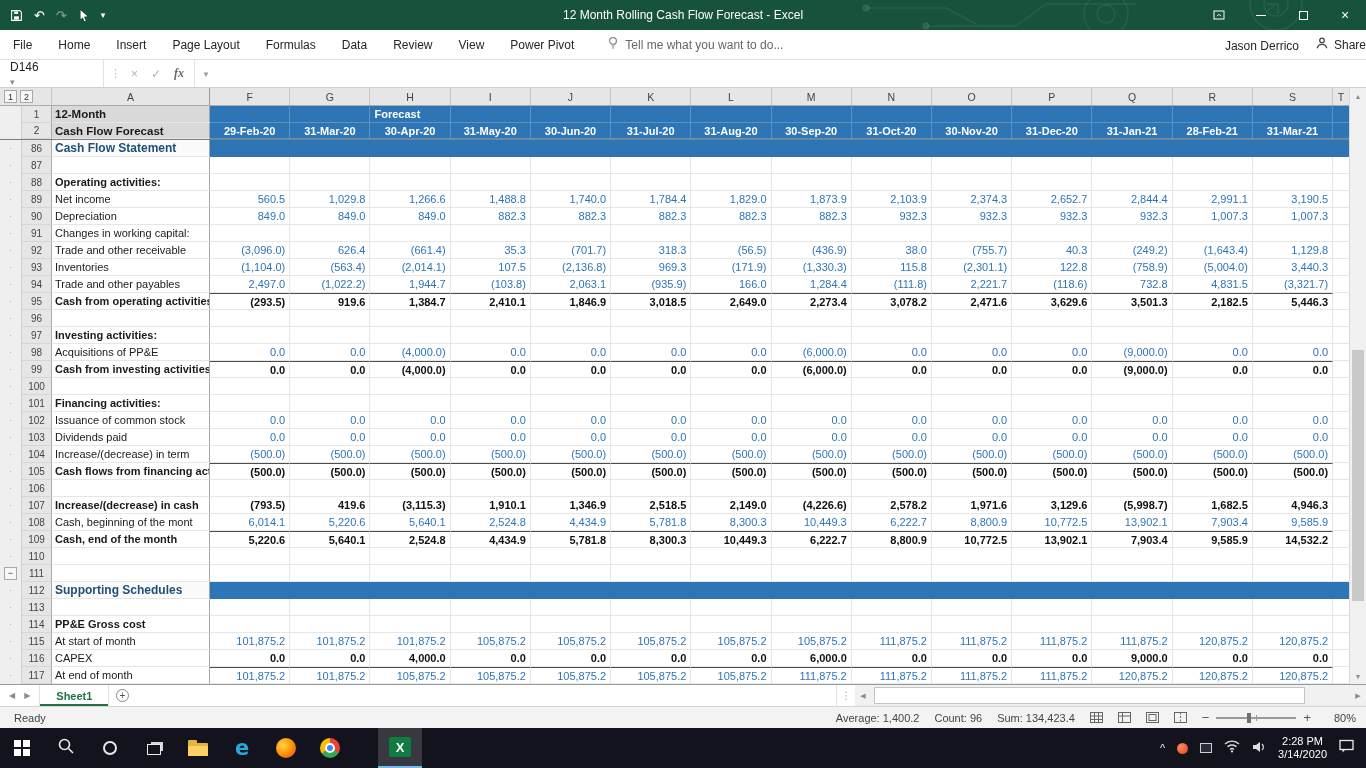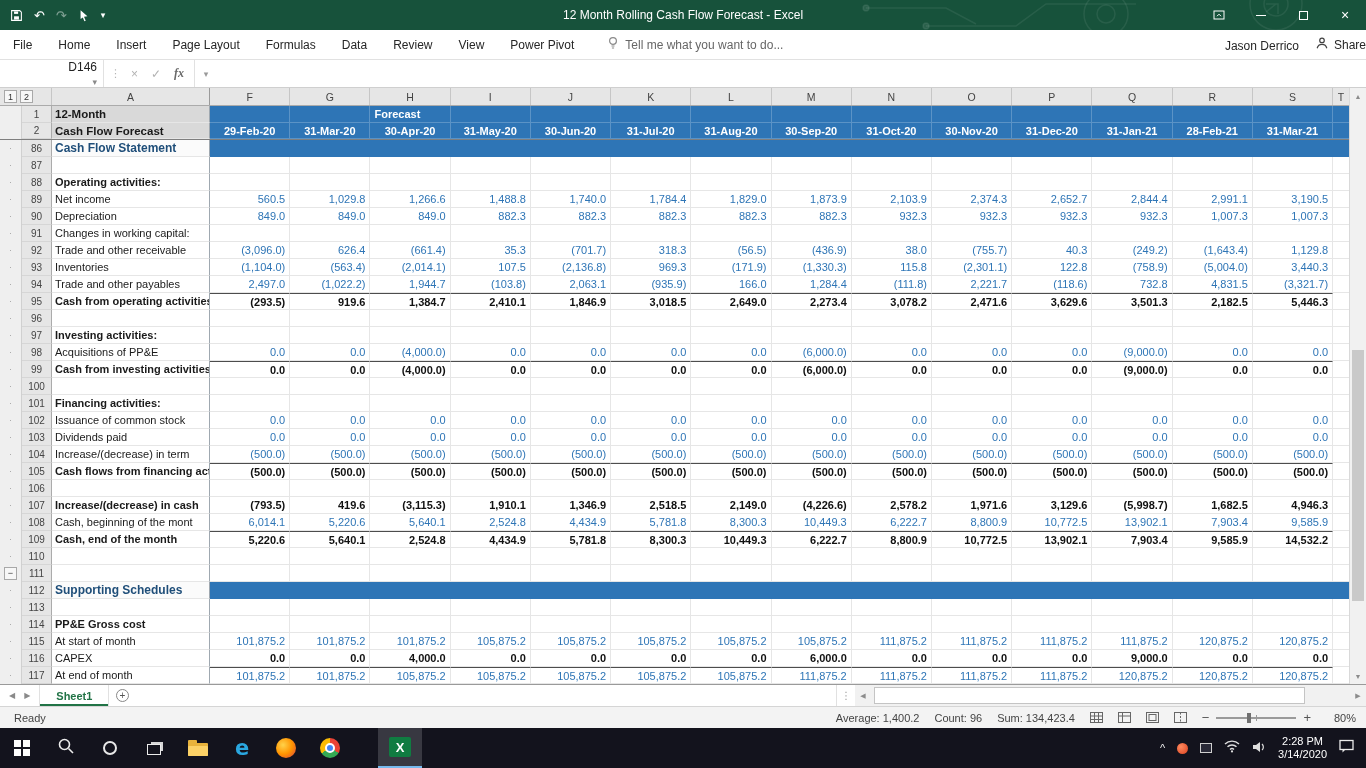--- a/index.html
+++ b/index.html
@@ -23,21 +23,21 @@
   
   .ribbon { height:30px; flex:0 0 30px; background:#fff; border-bottom:1px solid #E1E1E1; display:flex; align-items:center; font-size:12px; color:#262626; }
   #ribbon-tabs { display:flex; height:100%; }
   .rtab { padding:0 13px; height:100%; display:flex; align-items:center; white-space:nowrap; }
   .tellme { display:flex; align-items:center; gap:6px; color:#666; margin-left:20px; white-space:nowrap; }
   .ribbon-right { margin-left:auto; display:flex; align-items:flex-end; gap:16px; }
   .share { display:flex; align-items:center; gap:5px; }
 
   
   .formula-bar { height:28px; flex:0 0 28px; background:#fff; border-bottom:1px solid #CFCFCF; display:flex; align-items:center; font-size:12px; }
-  .name-box { width:104px; height:100%; display:flex; align-items:flex-end; justify-content:space-between; padding:0 6px 0 10px; border-right:1px solid #E1E1E1; color:#222;flex-direction:column; }
+  .name-box { width:104px; height:100%; display:flex; align-items:flex-start; justify-content:space-between; padding:0 6px 0 10px; border-right:1px solid #E1E1E1; color:#222;flex-direction:column; }
   .nb-arrow { color:#8a8a8a; font-size:9px; }
   .fb-grip { color:#b5b5b5; padding:0 6px; font-size:11px; }
   .fx-btns { display:flex; align-items:center; gap:13px; padding:0 10px 0 4px; border-right:1px solid #E1E1E1; height:100%; }
   .fxb { color:#b3b3b3; font-size:12px; }
   .fx-glyph { color:#6a6a6a; font-style:italic; font-family:"Liberation Serif", serif; font-weight:bold; }
   .formula-input { flex:1; padding-left:8px; color:#000; }
   .fb-expand { width:22px; text-align:center; color:#9a9a9a; font-size:9px; }
 
   
   .grid-wrap { height:596px; flex:0 0 596px; display:flex; background:#fff; }

